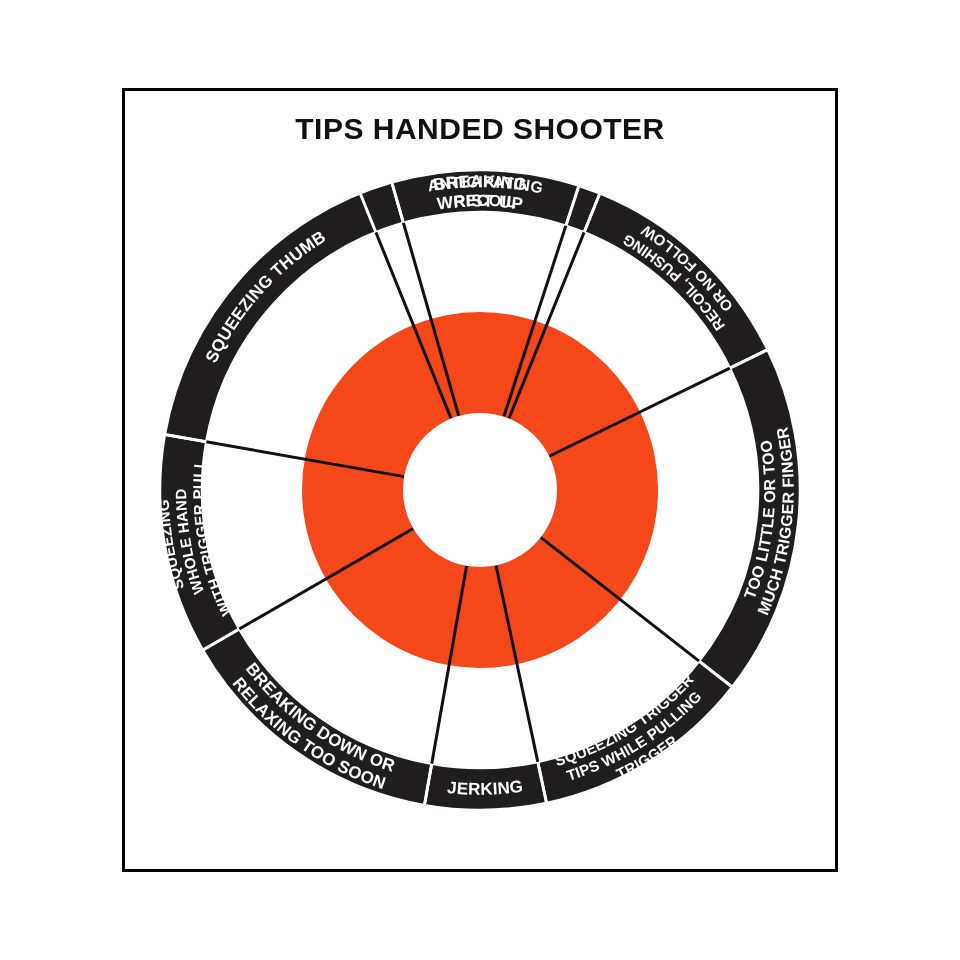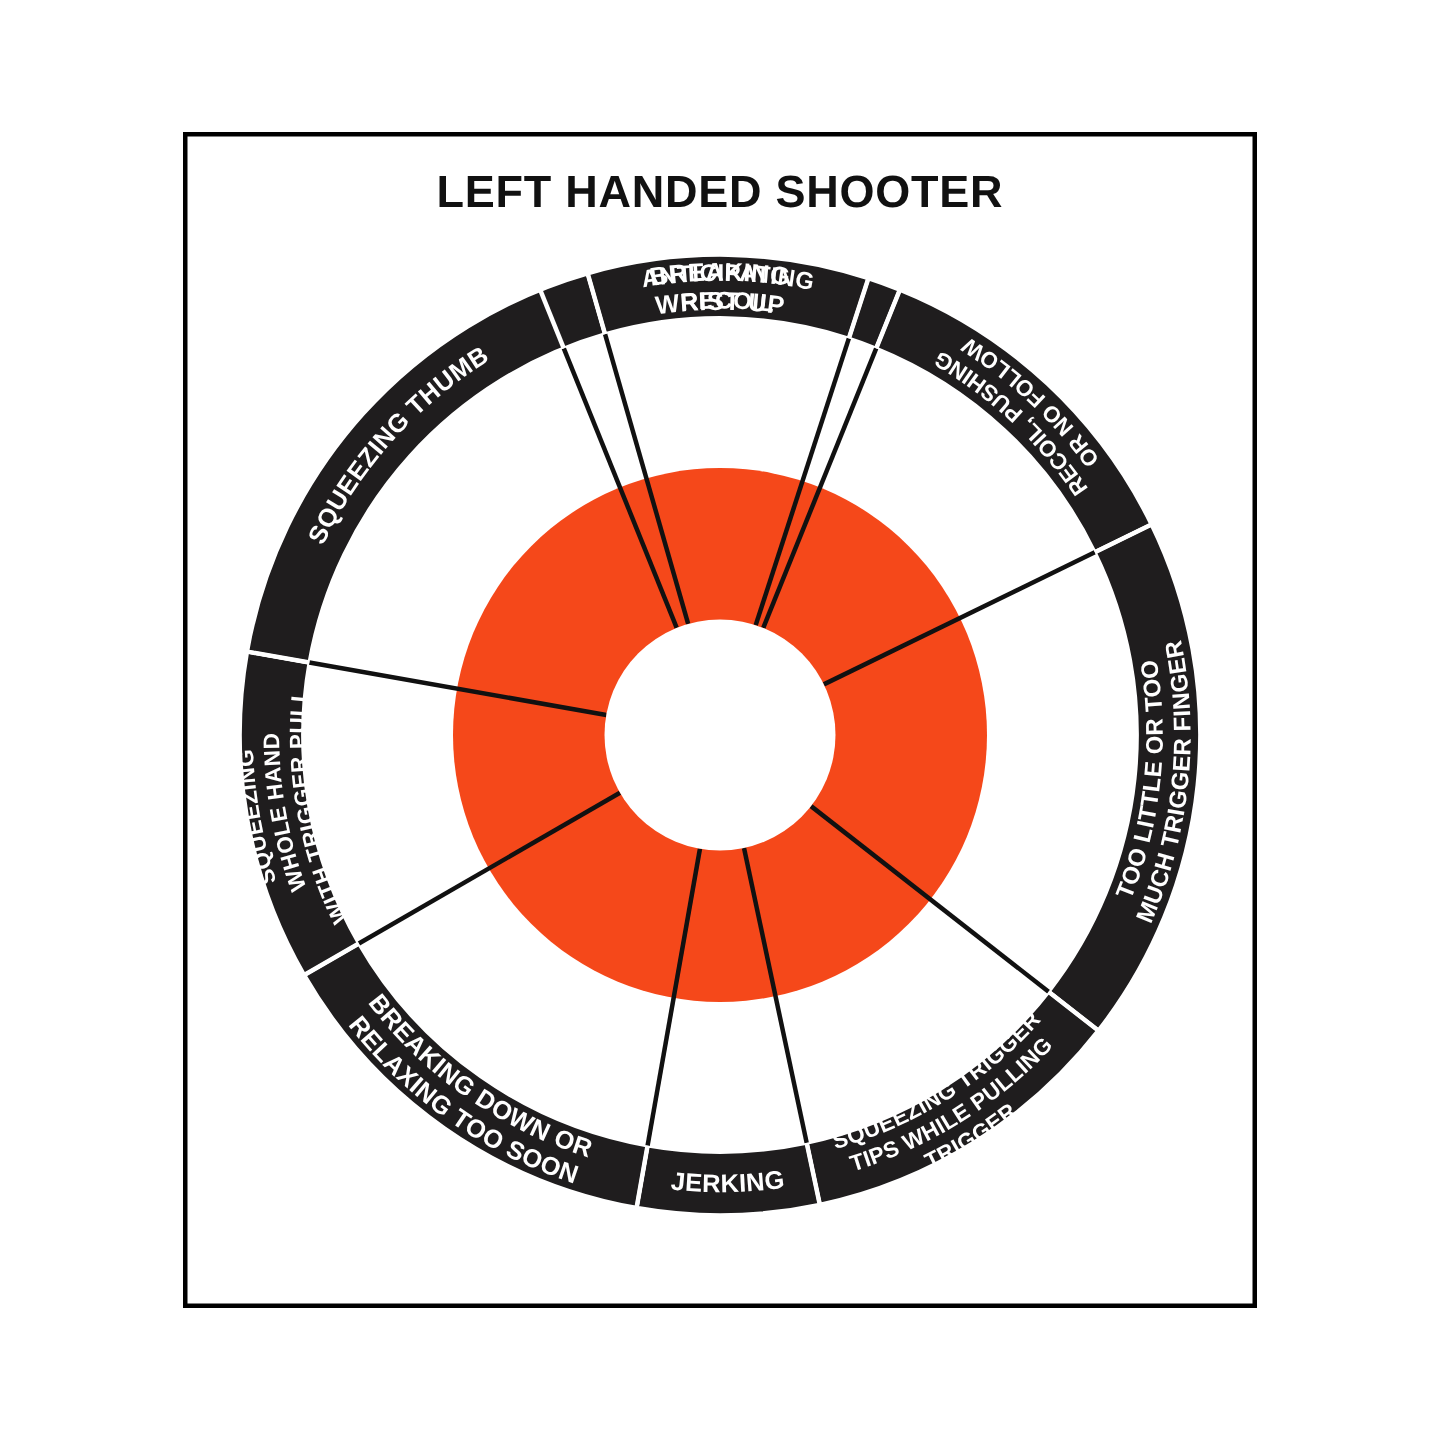--- a/index.html
+++ b/index.html
@@ -56,21 +56,21 @@
     letter-spacing: 0.2px;
   }
 </style>
 </head>
 <body>
 
 <div id="stage">
 
   <div id="frame"></div>
 
-  <div id="title">LEFT HANDED SHOOTER</div>
+  <div id="title">TIPS HANDED SHOOTER</div>
 
   <svg id="wheel" viewBox="0 0 960 960">
     <defs>
       <g id="defs-paths"></g>
     <path id="tp-0-0" d="M 347.1866936573132 217.69236779274138 A 302.97 302.97 0 0 1 612.8133063426868 217.69236779274132" fill="none"></path>
         <path id="tp-0-1" d="M 355.7349310197002 235.21885169557513 A 283.47 283.47 0 0 1 604.2650689802998 235.2188516955751" fill="none"></path>
         <path id="tp-1-0" d="M 737.6180339913819 385.91555801938887 A 277.85 277.85 0 0 0 565.8603718870792 225.74894694739157" fill="none"></path>
         <path id="tp-1-1" d="M 753.8437514463008 379.3599426346104 A 295.35 295.35 0 0 0 571.2681692886407 209.10545791222637" fill="none"></path>
         <path id="tp-1-2" d="M 770.0694689012195 372.8043272498319 A 312.85 312.85 0 0 0 576.6759666902024 192.46196887706122" fill="none"></path>
         <path id="tp-1-3" d="M 786.2951863561382 366.24871186505345 A 330.35 330.35 0 0 0 582.0837640917639 175.81847984189602" fill="none"></path>

